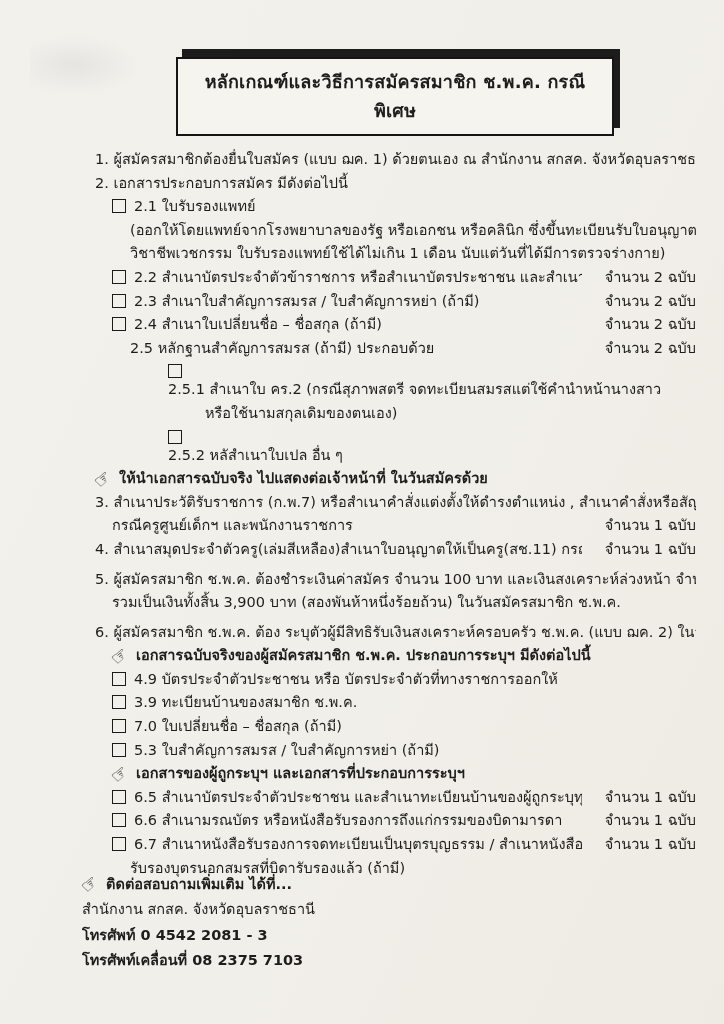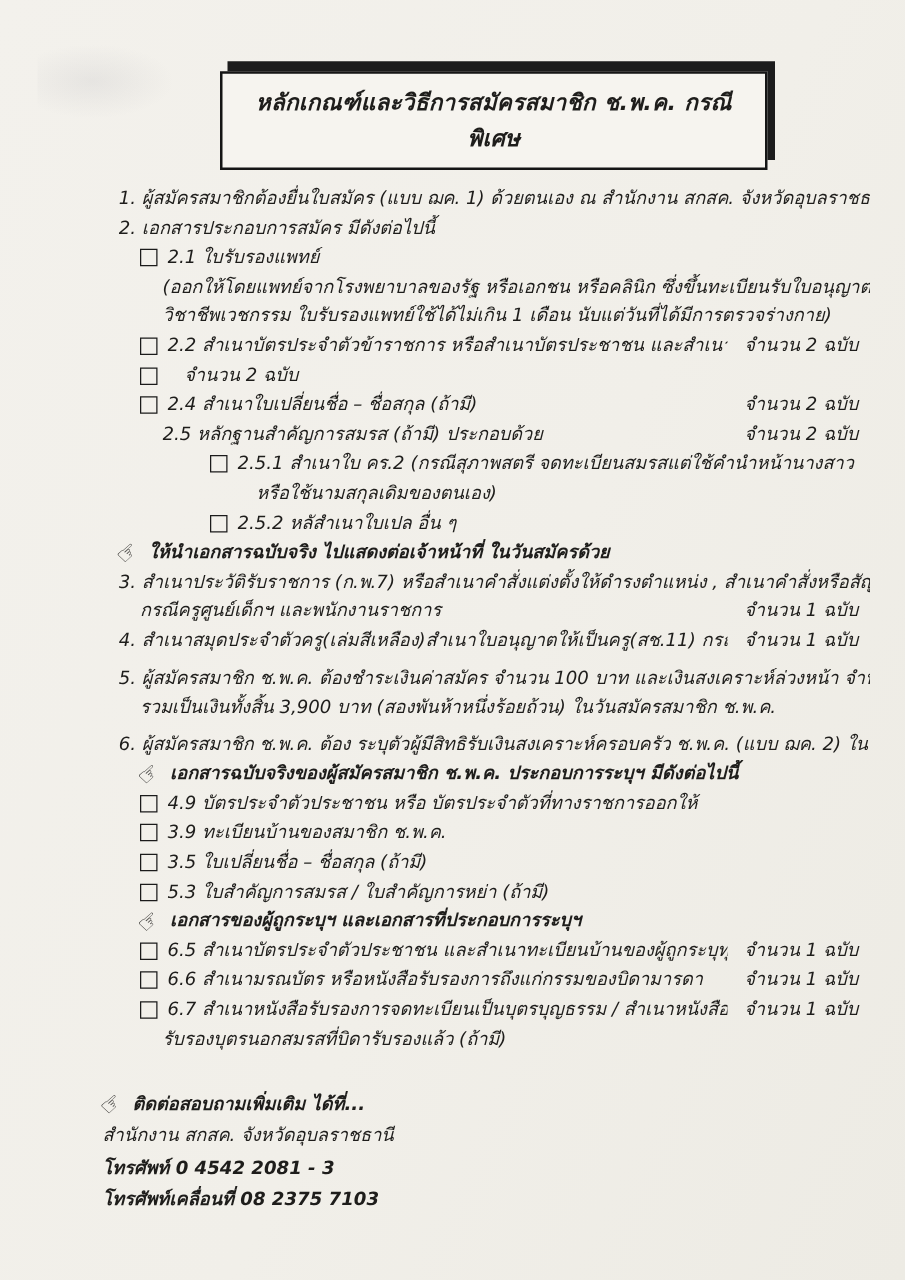--- a/index.html
+++ b/index.html
@@ -5,41 +5,40 @@
   html,body{margin:0;padding:0;}
   body{
     width:724px;height:1024px;
     background:#e8e6e0;
     font-family:"DejaVu Sans","Liberation Sans",sans-serif;
     color:#1e1d1b;
   }
   .paper{
     position:relative;width:724px;height:1024px;overflow:hidden;
     background:linear-gradient(115deg,#f3f1ec 0%,#f1efe9 55%,#edebe4 100%);
-    font-style:italic;
   }
   .title-wrap{position:absolute;left:176px;top:57px;width:438px;}
   .title-box{
     background:#f6f4ef;border:2px solid #151515;
     box-shadow:6px -8px 0 0 #1c1c1c;
     text-align:center;padding:8px 10px 9px;
     font-weight:bold;font-size:18px;letter-spacing:.2px;
   }
   .content{position:absolute;left:95px;top:148px;right:28px;}
   .row{
     display:flex;align-items:flex-start;
     min-height:23.6px;line-height:23.6px;
     font-size:14.5px;white-space:nowrap;
   }
   .row .txt{flex:1 1 auto;overflow:hidden;}
-  .row .count{width:110px;flex:0 0 auto;text-align:center;padding-left:4px;}
+  .row .count{width:110px;flex:0 0 auto;text-align:right;padding-left:4px;}
   .ind0{padding-left:0;}
   .ind1{padding-left:17px;}
   .ind2{padding-left:35px;}
-  .ind3{padding-left:73px;}
+  .ind3{padding-left:73px;flex-direction:column;}
   .ind4{padding-left:110px;}
   .gap{margin-top:6px;}
   .bold{font-weight:bold;}
   .cb{
     display:inline-block;width:12px;height:12px;
     border:1.8px solid #1b1b1b;background:transparent;
     margin:4px 8px 0 0;flex:0 0 auto;
   }
   .ptr{
     display:inline-block;flex:0 0 auto;
@@ -79,20 +78,21 @@
       <div class="row ind2">
         <span class="txt">วิชาชีพเวชกรรม ใบรับรองแพทย์ใช้ได้ไม่เกิน 1 เดือน นับแต่วันที่ได้มีการตรวจร่างกาย)</span>
       </div>
       <div class="row ind1">
         <span class="cb"></span>
         <span class="txt">2.2 สำเนาบัตรประจำตัวข้าราชการ หรือสำเนาบัตรประชาชน และสำเนาทะเบียนบ้าน</span>
         <span class="count">จำนวน 2 ฉบับ</span>
       </div>
       <div class="row ind1">
         <span class="cb"></span>
+        <span class="txt">2.3 สำเนาใบสำคัญการสมรส / ใบสำคัญการหย่า (ถ้ามี)</span>
         <span class="count">จำนวน 2 ฉบับ</span>
       </div>
       <div class="row ind1">
         <span class="cb"></span>
         <span class="txt">2.4 สำเนาใบเปลี่ยนชื่อ – ชื่อสกุล (ถ้ามี)</span>
         <span class="count">จำนวน 2 ฉบับ</span>
       </div>
       <div class="row ind2">
         <span class="txt">2.5 หลักฐานสำคัญการสมรส (ถ้ามี) ประกอบด้วย</span>
         <span class="count">จำนวน 2 ฉบับ</span>
@@ -139,21 +139,21 @@
       <div class="row ind1">
         <span class="cb"></span>
         <span class="txt">4.9 บัตรประจำตัวประชาชน หรือ บัตรประจำตัวที่ทางราชการออกให้</span>
       </div>
       <div class="row ind1">
         <span class="cb"></span>
         <span class="txt">3.9 ทะเบียนบ้านของสมาชิก ช.พ.ค.</span>
       </div>
       <div class="row ind1">
         <span class="cb"></span>
-        <span class="txt">3.5 ใบเปลี่ยนชื่อ – ชื่อสกุล (ถ้ามี)</span>
+        <span class="txt">7.0 ใบเปลี่ยนชื่อ – ชื่อสกุล (ถ้ามี)</span>
       </div>
       <div class="row ind1">
         <span class="cb"></span>
         <span class="txt">5.3 ใบสำคัญการสมรส / ใบสำคัญการหย่า  (ถ้ามี)</span>
       </div>
       <div class="row ind1 bold">
         <span class="ptr">☞</span>
         <span class="txt">เอกสารของผู้ถูกระบุฯ และเอกสารที่ประกอบการระบุฯ</span>
       </div>
       <div class="row ind1">

